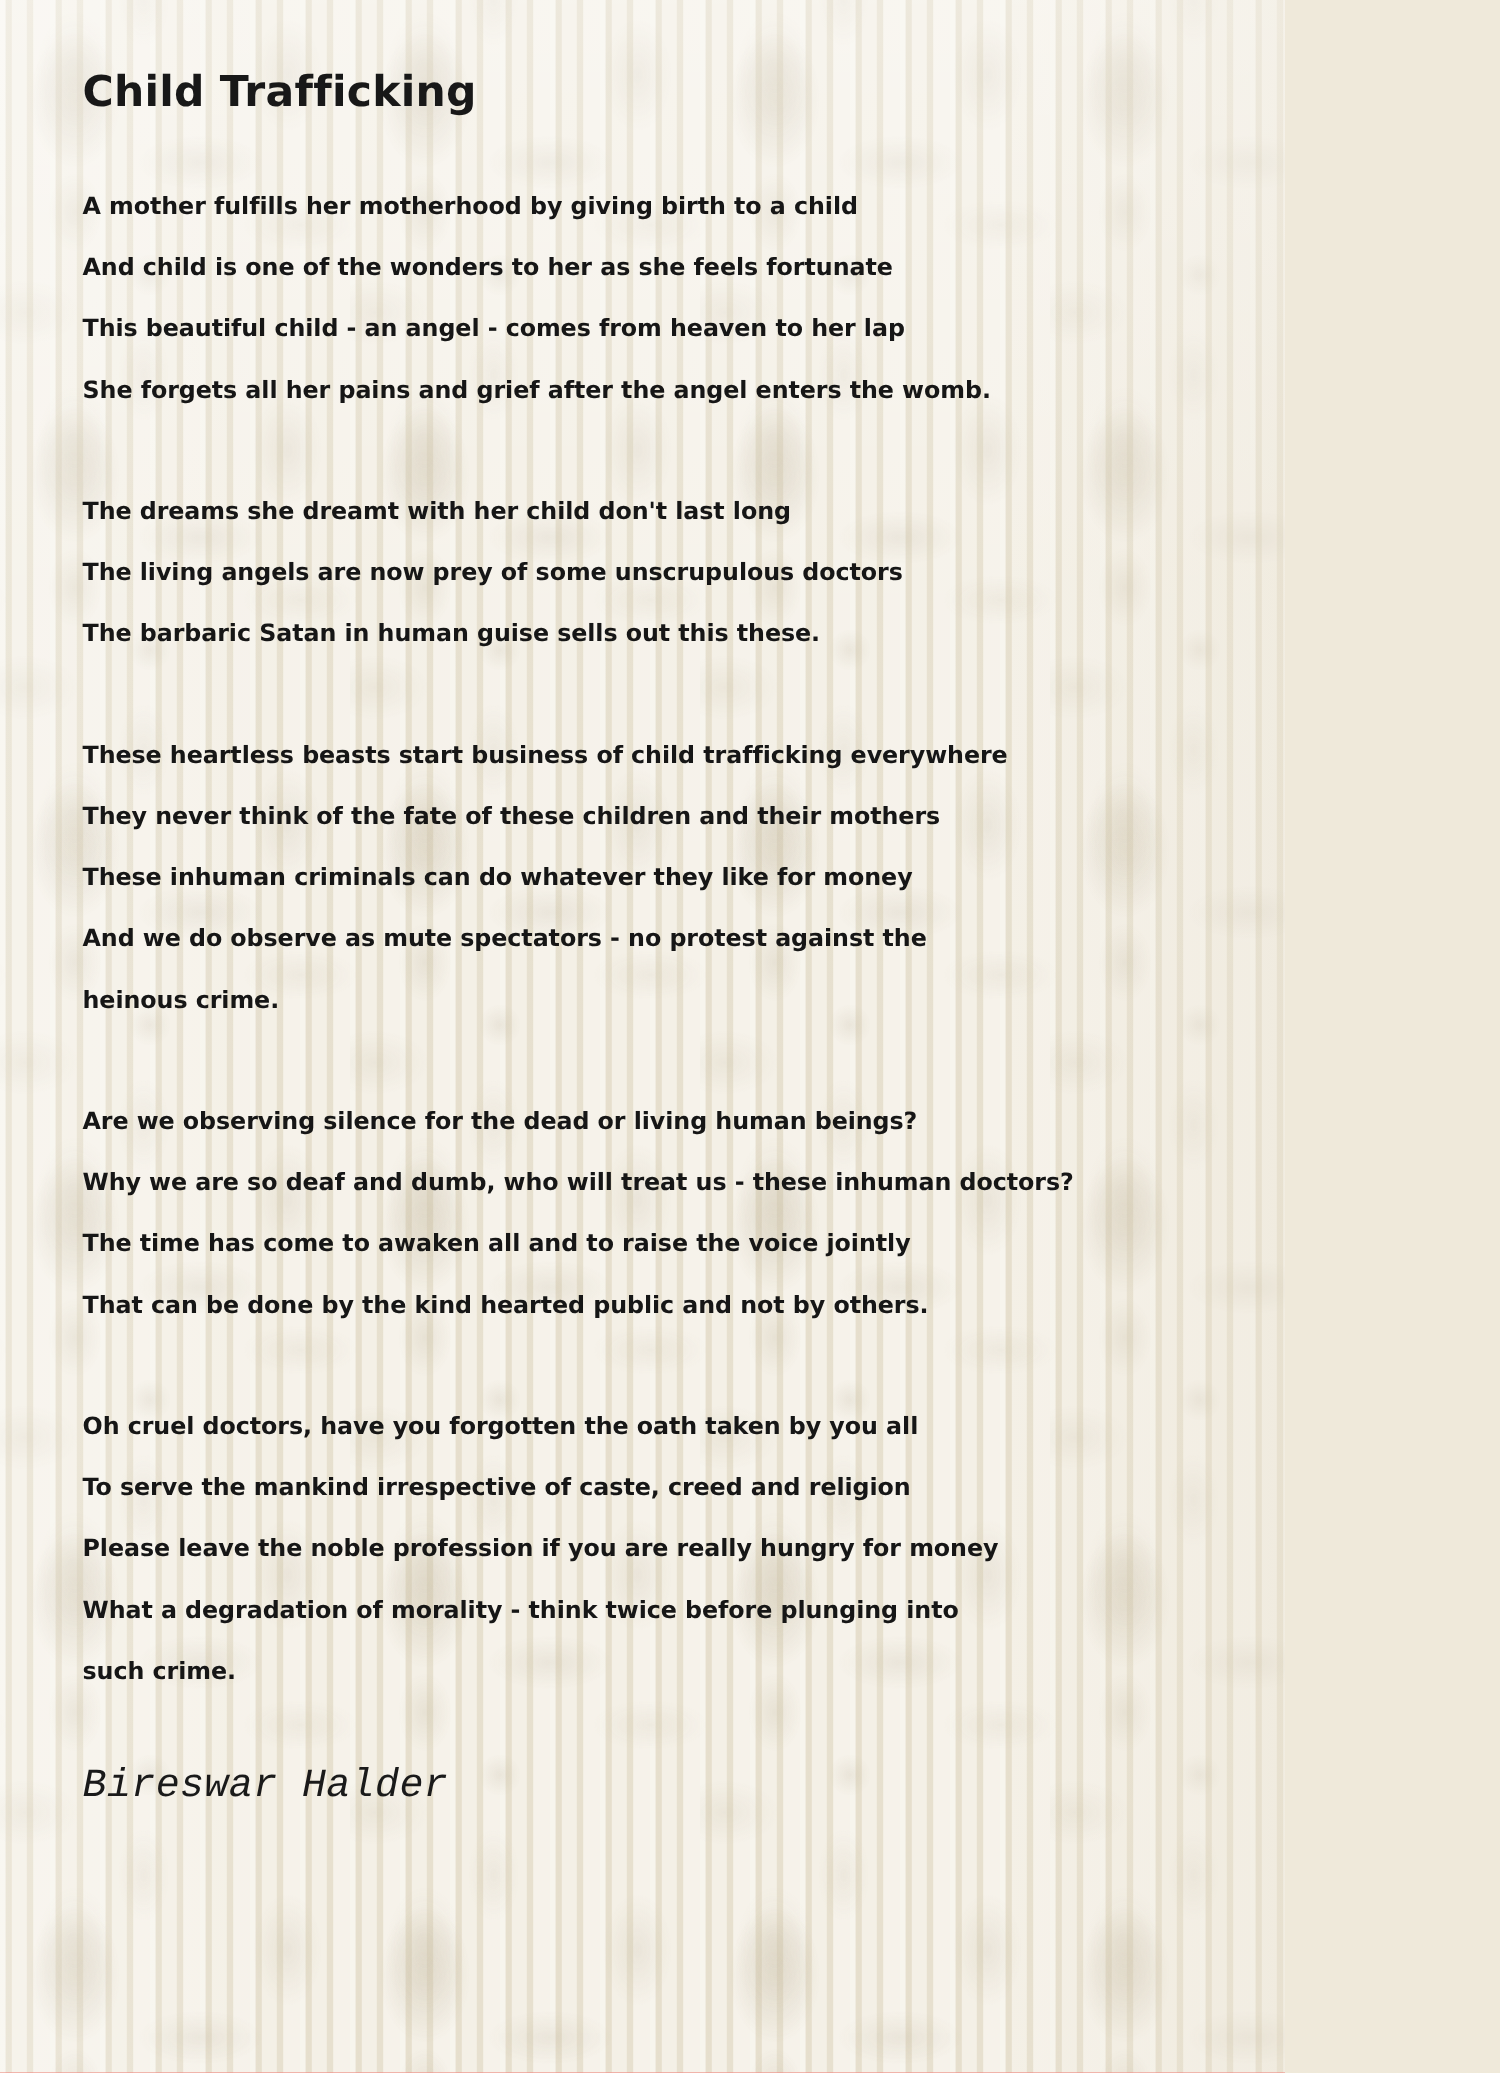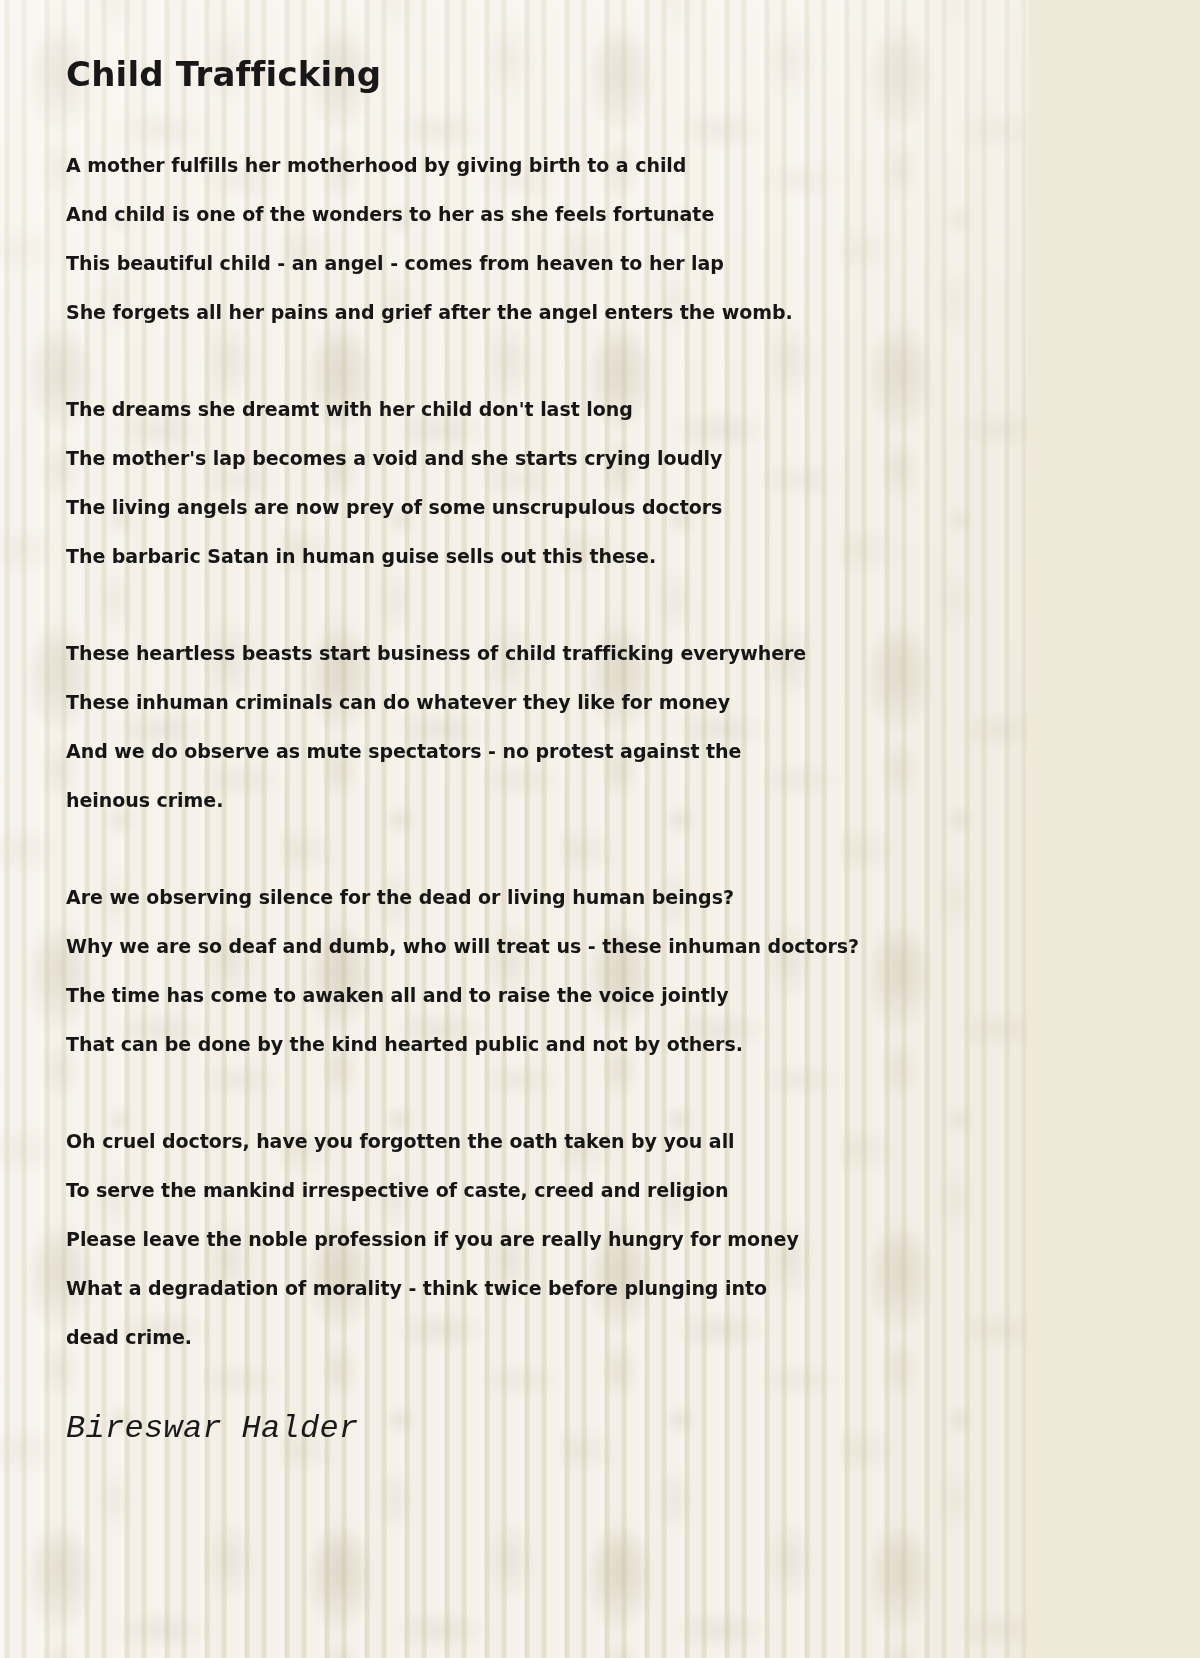--- a/index.html
+++ b/index.html
@@ -127,44 +127,44 @@
 
       <div class="stanza">
         <div class="poem-line">A mother fulfills her motherhood by giving birth to a child</div>
         <div class="poem-line">And child is one of the wonders to her as she feels fortunate</div>
         <div class="poem-line">This beautiful child - an angel - comes from heaven to her lap</div>
         <div class="poem-line">She forgets all her pains and grief after the angel enters the womb.</div>
       </div>
 
       <div class="stanza">
         <div class="poem-line">The dreams she dreamt with her child don't last long</div>
-        <div class="poem-line">The mother's lap becomes a void and she starts crying loudly</div>
         <div class="poem-line">The living angels are now prey of some unscrupulous doctors</div>
         <div class="poem-line">The barbaric Satan in human guise sells out this these.</div>
       </div>
 
       <div class="stanza">
         <div class="poem-line">These heartless beasts start business of child trafficking everywhere</div>
+        <div class="poem-line">They never think of the fate of these children and their mothers</div>
         <div class="poem-line">These inhuman criminals can do whatever they like for money</div>
         <div class="poem-line">And we do observe as mute spectators - no protest against the</div>
         <div class="poem-line">heinous crime.</div>
       </div>
 
       <div class="stanza">
         <div class="poem-line">Are we observing silence for the dead or living human beings?</div>
         <div class="poem-line">Why we are so deaf and dumb, who will treat us - these inhuman doctors?</div>
         <div class="poem-line">The time has come to awaken all and to raise the voice jointly</div>
         <div class="poem-line">That can be done by the kind hearted public and not by others.</div>
       </div>
 
       <div class="stanza">
         <div class="poem-line">Oh cruel doctors, have you forgotten the oath taken by you all</div>
         <div class="poem-line">To serve the mankind irrespective of caste, creed and religion</div>
         <div class="poem-line">Please leave the noble profession if you are really hungry for money</div>
         <div class="poem-line">What a degradation of morality - think twice before plunging into</div>
-        <div class="poem-line">dead crime.</div>
+        <div class="poem-line">such crime.</div>
       </div>
 
     </div>
 
     <div class="author">Bireswar Halder</div>
   </div>
 </div>
 
 </body></html>

